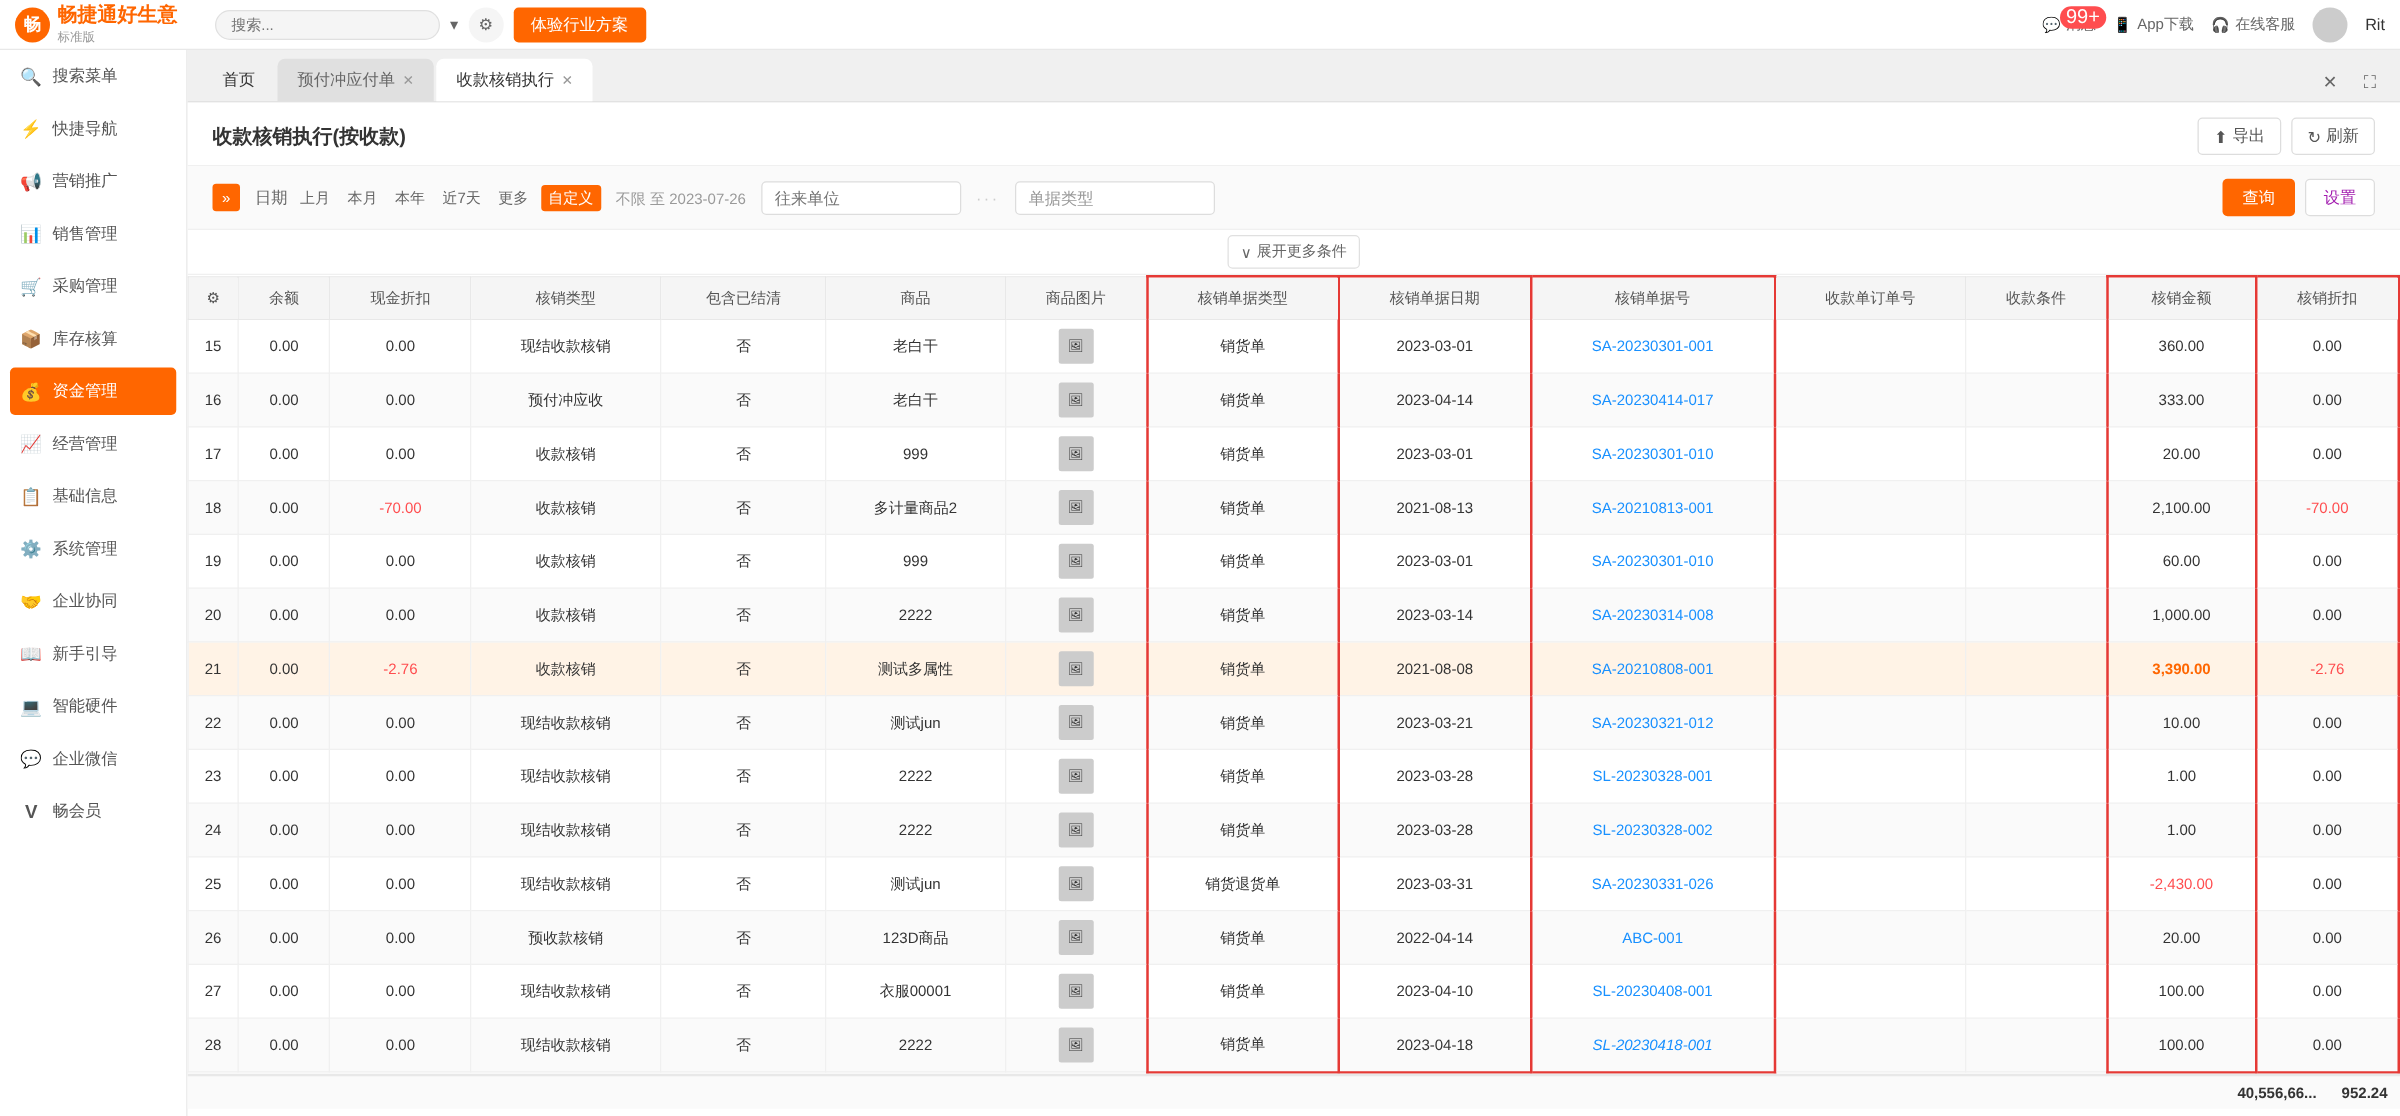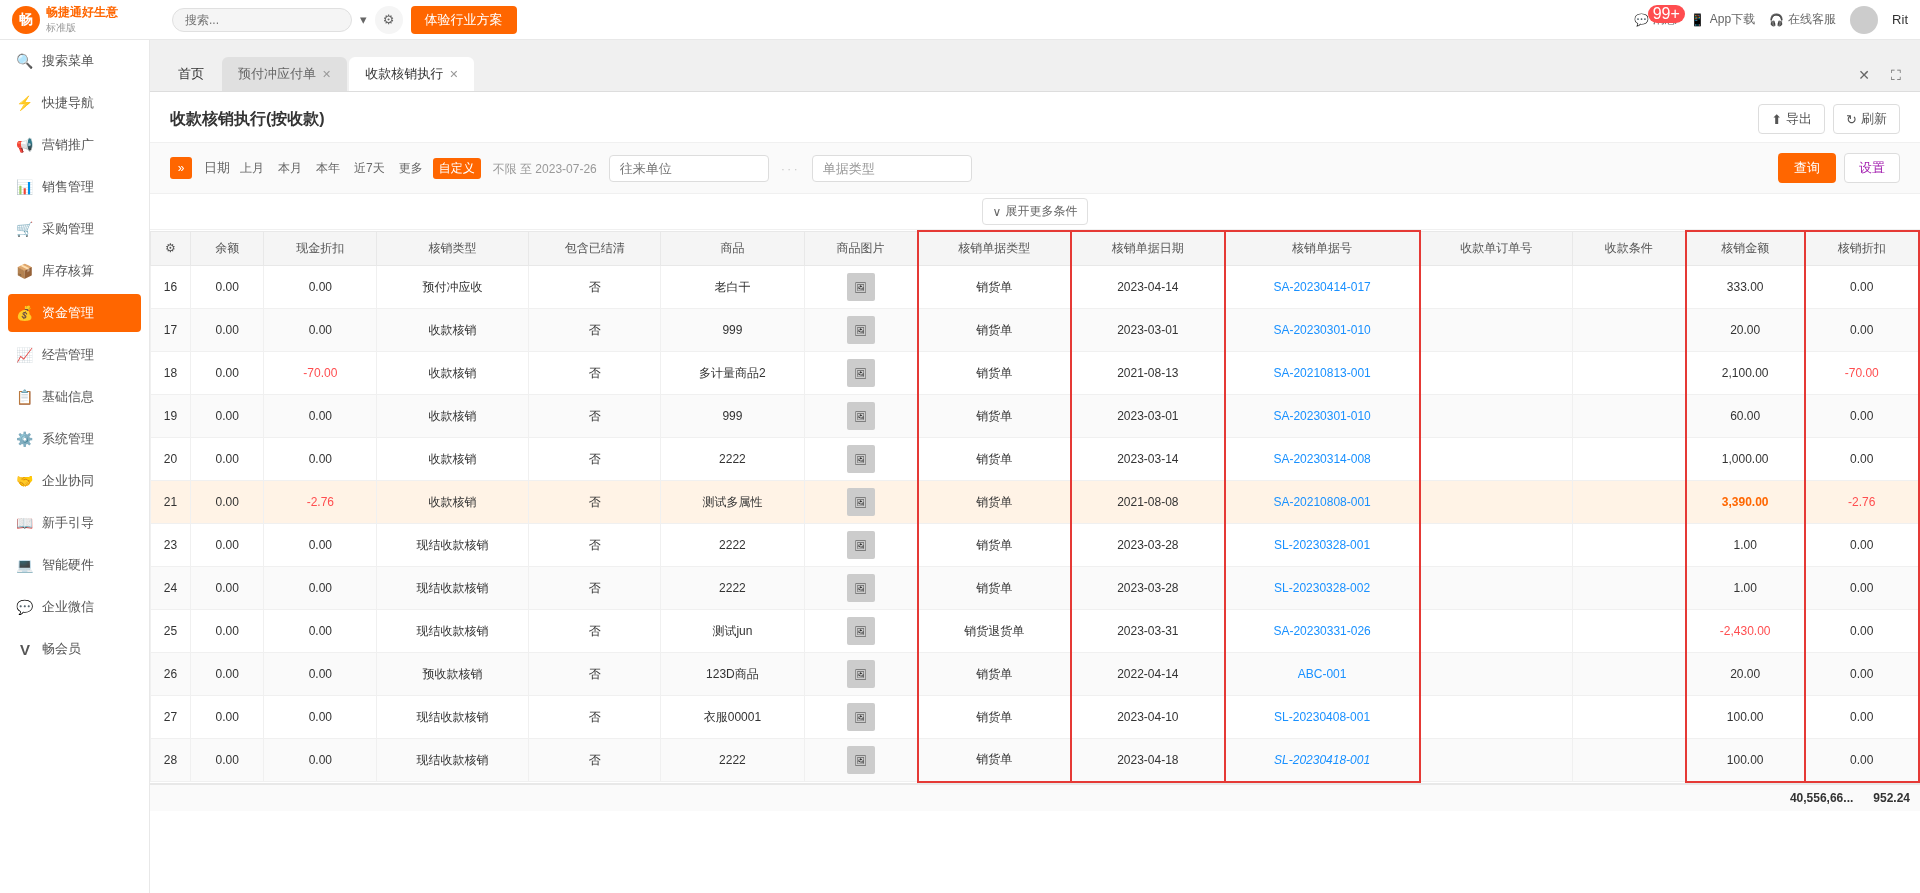--- a/index.html
+++ b/index.html
@@ -2,21 +2,21 @@
 <html><head>
   <meta charset="utf-8">
   <style>
     * { box-sizing: border-box; margin: 0; padding: 0; }
     body { font-family: 'Microsoft YaHei', Arial, sans-serif; font-size: 13px; background: #f5f5f5; color: #333; overflow: hidden; }
 
     
     .top-bar { height: 40px; background: #fff; display: flex; align-items: center; padding: 0 12px; border-bottom: 1px solid #e8e8e8; gap: 10px; }
     .top-bar-logo { display: flex; align-items: center; gap: 6px; width: 150px; }
     .logo-icon { width: 28px; height: 28px; background: #ff6600; border-radius: 50%; display: flex; align-items: center; justify-content: center; color: white; font-size: 14px; font-weight: bold; }
-    .logo-text { font-size: 12px; color: #ff6600; font-weight: bold; }
+    .logo-text { font-size: 16px; color: #ff6600; font-weight: bold; }
     .logo-sub { font-size: 10px; color: #999; }
     .top-bar-center { flex: 1; display: flex; align-items: center; gap: 8px; }
     .top-bar-search { background: #f5f5f5; border: 1px solid #e0e0e0; border-radius: 14px; padding: 4px 12px; width: 180px; font-size: 12px; color: #bbb; }
     .top-bar-dropdown { color: #666; cursor: pointer; }
     .gear-btn { width: 28px; height: 28px; border-radius: 50%; background: #f5f5f5; display: flex; align-items: center; justify-content: center; cursor: pointer; color: #666; }
     .industry-btn { background: #ff6600; color: white; border: none; border-radius: 4px; padding: 5px 14px; font-size: 13px; cursor: pointer; }
     .top-bar-right { display: flex; align-items: center; gap: 14px; }
     .badge-item { display: flex; align-items: center; gap: 4px; color: #666; font-size: 12px; cursor: pointer; position: relative; }
     .badge { background: #ff4d4f; color: white; border-radius: 10px; padding: 0 5px; font-size: 16px; position: absolute; top: -6px; right: -8px; }
     .user-avatar { width: 28px; height: 28px; background: #ccc; border-radius: 50%; }
@@ -27,21 +27,21 @@
     
     .sidebar { width: 150px; background: #fff; border-right: 1px solid #e8e8e8; display: flex; flex-direction: column; }
     .sidebar-item { display: flex; align-items: center; gap: 8px; padding: 12px 16px; cursor: pointer; color: #555; font-size: 13px; }
     .sidebar-item.active { background: #ff6600; color: white; border-radius: 4px; margin: 2px 8px; padding: 10px 8px; }
     .sidebar-icon { width: 18px; height: 18px; display: flex; align-items: center; justify-content: center; font-size: 14px; }
 
     
     .content-area { flex: 1; display: flex; flex-direction: column; overflow: hidden; }
 
     
-    .tab-bar { height: 52px; background: #f0f0f0; display: flex; align-items: flex-end; padding: 0 12px; border-bottom: 1px solid #ddd; gap: 2px; }
+    .tab-bar { height: 42px; background: #f0f0f0; display: flex; align-items: flex-end; padding: 0 12px; border-bottom: 1px solid #ddd; gap: 2px; }
     .tab { height: 34px; padding: 0 16px; display: flex; align-items: center; gap: 6px; background: #e0e0e0; border-radius: 6px 6px 0 0; cursor: pointer; font-size: 13px; color: #666; }
     .tab.active { background: #fff; color: #333; font-weight: 500; }
     .tab-home { background: transparent; color: #333; }
     .tab-close { color: #999; font-size: 11px; cursor: pointer; }
     .tab-bar-actions { margin-left: auto; display: flex; align-items: center; gap: 8px; padding-bottom: 4px; }
     .tab-action-btn { width: 24px; height: 24px; display: flex; align-items: center; justify-content: center; cursor: pointer; color: #666; font-size: 14px; }
 
     
     .page-content { flex: 1; overflow: hidden; display: flex; flex-direction: column; background: #fff; }
     .page-header { padding: 12px 20px 8px; display: flex; align-items: center; justify-content: space-between; border-bottom: 1px solid #f0f0f0; }
@@ -275,20 +275,36 @@
               <th style="border-left:2px solid #e53935;border-right:2px solid #e53935;border-top:2px solid #e53935;">核销单据类型</th>
               <th style="border-left:2px solid #e53935;border-right:2px solid #e53935;border-top:2px solid #e53935;">核销单据日期</th>
               <th style="border-left:2px solid #e53935;border-right:2px solid #e53935;border-top:2px solid #e53935;">核销单据号</th>
               <th>收款单订单号</th>
               <th>收款条件</th>
               <th style="border-left:2px solid #e53935;border-right:2px solid #e53935;border-top:2px solid #e53935;">核销金额</th>
               <th style="border-left:2px solid #e53935;border-right:2px solid #e53935;border-top:2px solid #e53935;">核销折扣</th>
             </tr>
           </thead>
           <tbody id="table-body">
+          <tr>
+                <td>15</td>
+                <td>0.00</td>
+                <td>0.00</td>
+                <td>现结收款核销</td>
+                <td>否</td>
+                <td>老白干</td>
+                <td><div style="width: 28px; height: 28px; background: rgb(204, 204, 204); display: inline-flex; align-items: center; justify-content: center; font-size: 10px; border-radius: 2px;">🖼</div></td>
+                <td style="border-left: 2px solid rgb(229, 57, 53); border-right: 2px solid rgb(229, 57, 53);">销货单</td>
+                <td style="border-left: 2px solid rgb(229, 57, 53); border-right: 2px solid rgb(229, 57, 53);">2023-03-01</td>
+                <td style="border-left: 2px solid rgb(229, 57, 53); border-right: 2px solid rgb(229, 57, 53);"><a class="link-text" href="#">SA-20230301-001</a></td>
+                <td></td>
+                <td></td>
+                <td style="border-left: 2px solid rgb(229, 57, 53); border-right: 2px solid rgb(229, 57, 53);">360.00</td>
+                <td style="border-left: 2px solid rgb(229, 57, 53); border-right: 2px solid rgb(229, 57, 53);">0.00</td>
+              </tr>
               <tr>
                 <td>16</td>
                 <td>0.00</td>
                 <td>0.00</td>
                 <td>预付冲应收</td>
                 <td>否</td>
                 <td>老白干</td>
                 <td><div style="width: 28px; height: 28px; background: rgb(204, 204, 204); display: inline-flex; align-items: center; justify-content: center; font-size: 10px; border-radius: 2px;">🖼</div></td>
                 <td style="border-left: 2px solid rgb(229, 57, 53); border-right: 2px solid rgb(229, 57, 53);">销货单</td>
                 <td style="border-left: 2px solid rgb(229, 57, 53); border-right: 2px solid rgb(229, 57, 53);">2023-04-14</td>
@@ -370,20 +386,36 @@
                 <td>否</td>
                 <td>测试多属性</td>
                 <td><div style="width: 28px; height: 28px; background: rgb(204, 204, 204); display: inline-flex; align-items: center; justify-content: center; font-size: 10px; border-radius: 2px;">🖼</div></td>
                 <td style="border-left: 2px solid rgb(229, 57, 53); border-right: 2px solid rgb(229, 57, 53);">销货单</td>
                 <td style="border-left: 2px solid rgb(229, 57, 53); border-right: 2px solid rgb(229, 57, 53);">2021-08-08</td>
                 <td style="border-left: 2px solid rgb(229, 57, 53); border-right: 2px solid rgb(229, 57, 53);"><a class="link-text" href="#">SA-20210808-001</a></td>
                 <td></td>
                 <td></td>
                 <td style="border-left: 2px solid rgb(229, 57, 53); border-right: 2px solid rgb(229, 57, 53); color: rgb(255, 102, 0); font-weight: 600;">3,390.00</td>
                 <td class="negative" style="border-left: 2px solid rgb(229, 57, 53); border-right: 2px solid rgb(229, 57, 53);">-2.76</td>
+              </tr>
+              <tr>
+                <td>22</td>
+                <td>0.00</td>
+                <td>0.00</td>
+                <td>现结收款核销</td>
+                <td>否</td>
+                <td>测试jun</td>
+                <td><div style="width: 28px; height: 28px; background: rgb(204, 204, 204); display: inline-flex; align-items: center; justify-content: center; font-size: 10px; border-radius: 2px;">🖼</div></td>
+                <td style="border-left: 2px solid rgb(229, 57, 53); border-right: 2px solid rgb(229, 57, 53);">销货单</td>
+                <td style="border-left: 2px solid rgb(229, 57, 53); border-right: 2px solid rgb(229, 57, 53);">2023-03-21</td>
+                <td style="border-left: 2px solid rgb(229, 57, 53); border-right: 2px solid rgb(229, 57, 53);"><a class="link-text" href="#">SA-20230321-012</a></td>
+                <td></td>
+                <td></td>
+                <td style="border-left: 2px solid rgb(229, 57, 53); border-right: 2px solid rgb(229, 57, 53);">10.00</td>
+                <td style="border-left: 2px solid rgb(229, 57, 53); border-right: 2px solid rgb(229, 57, 53);">0.00</td>
               </tr>
               <tr>
                 <td>23</td>
                 <td>0.00</td>
                 <td>0.00</td>
                 <td>现结收款核销</td>
                 <td>否</td>
                 <td>2222</td>
                 <td><div style="width: 28px; height: 28px; background: rgb(204, 204, 204); display: inline-flex; align-items: center; justify-content: center; font-size: 10px; border-radius: 2px;">🖼</div></td>
                 <td style="border-left: 2px solid rgb(229, 57, 53); border-right: 2px solid rgb(229, 57, 53);">销货单</td>

